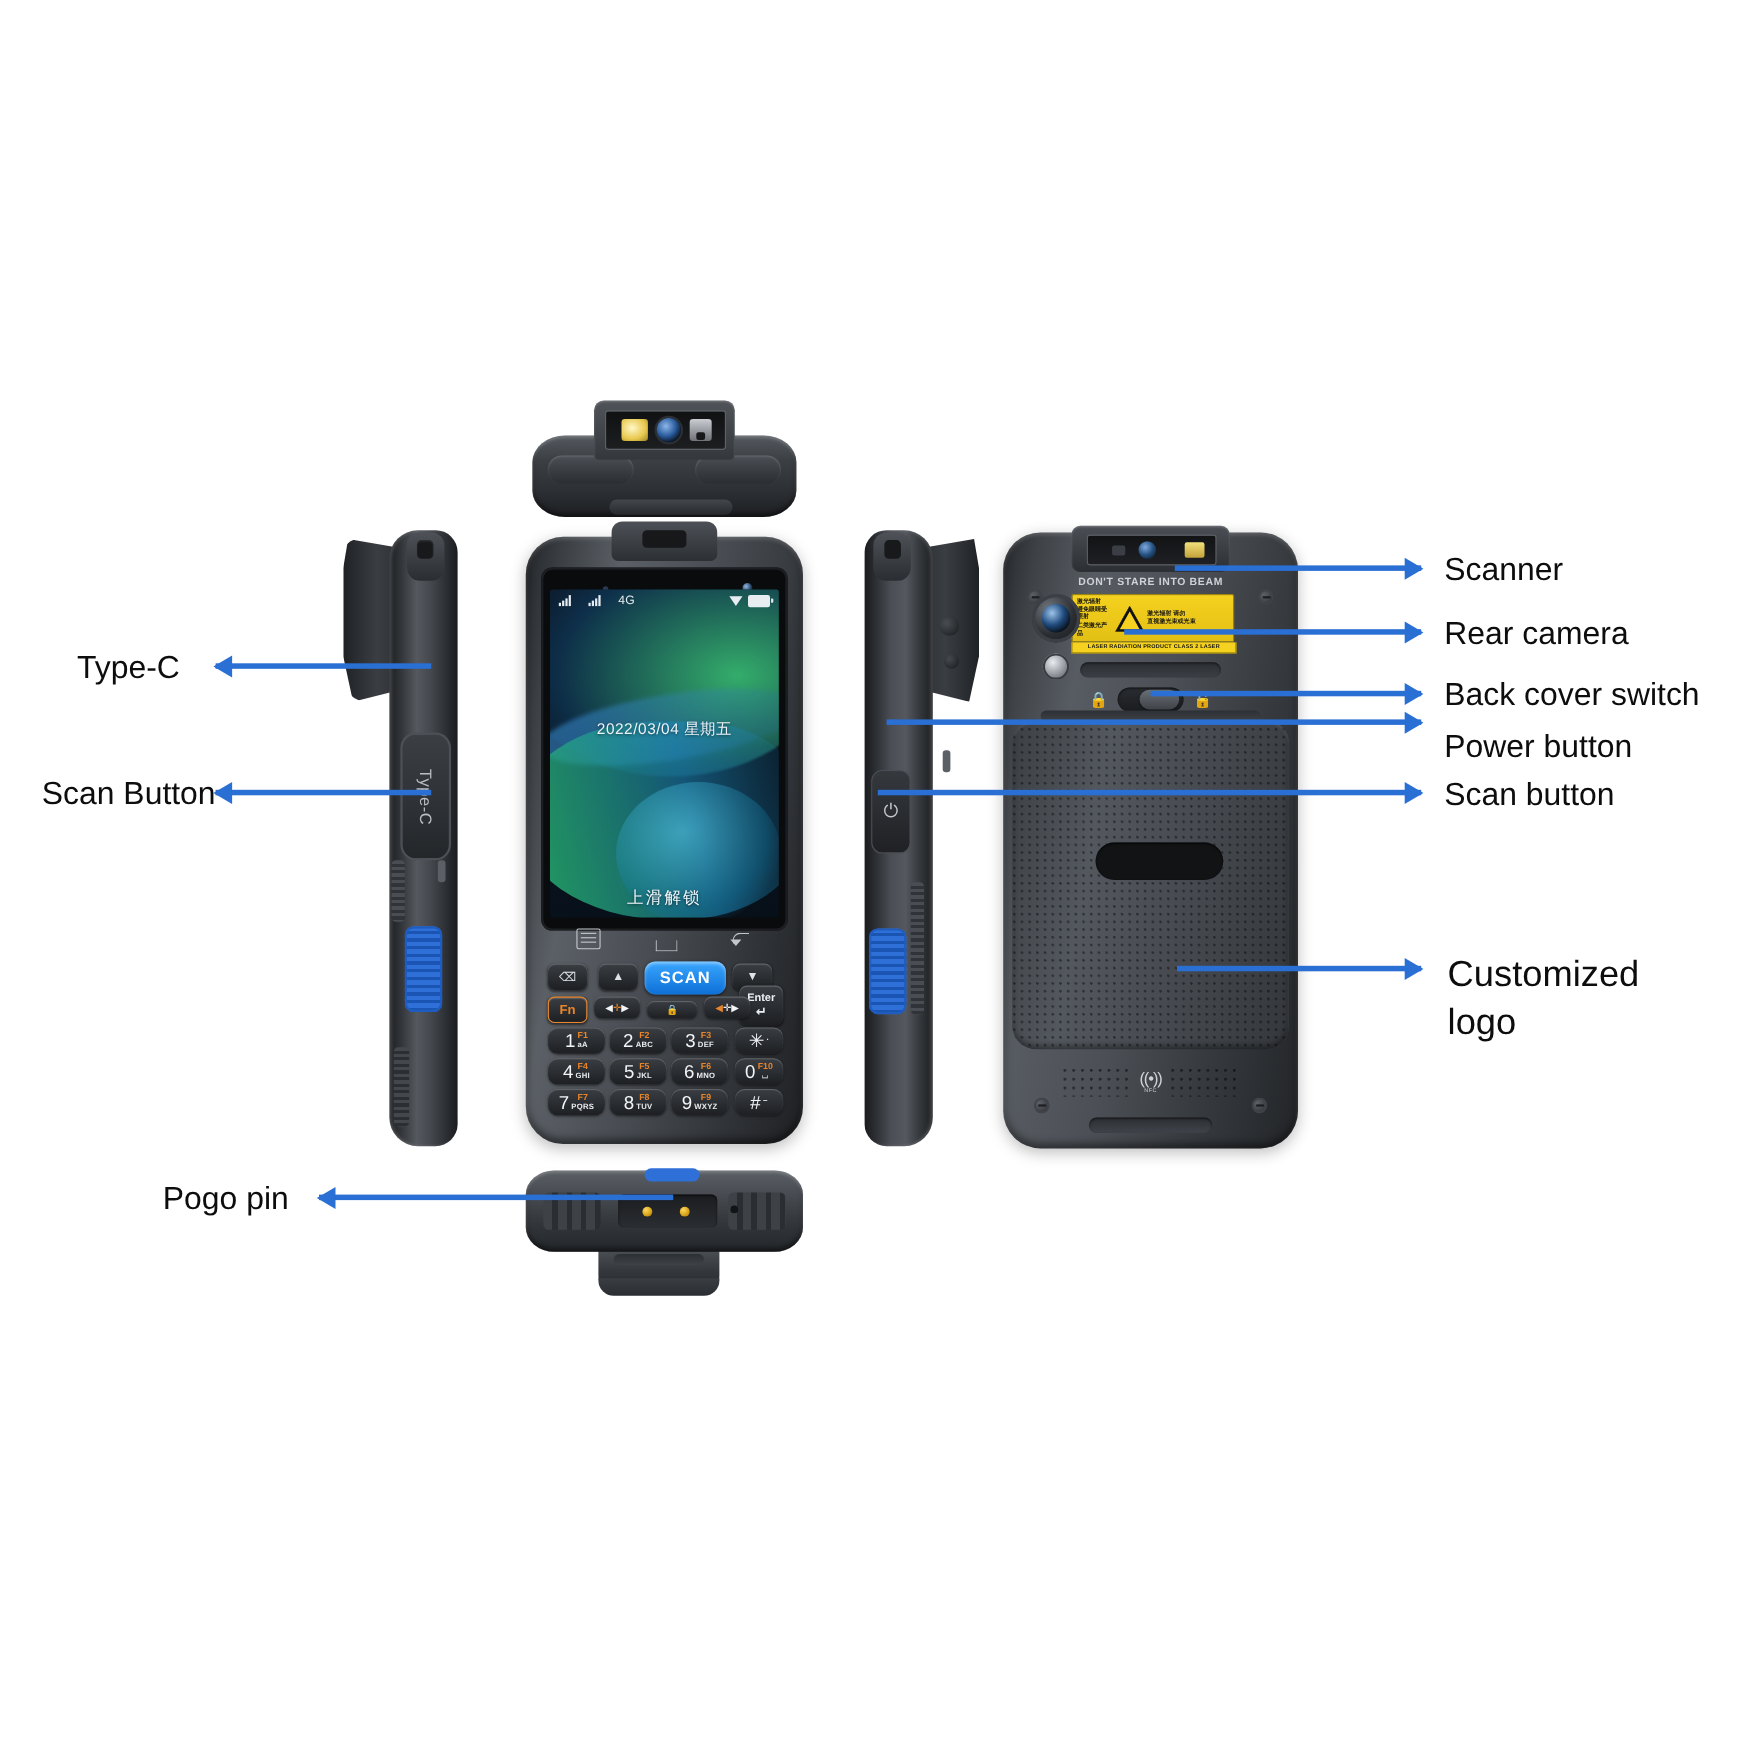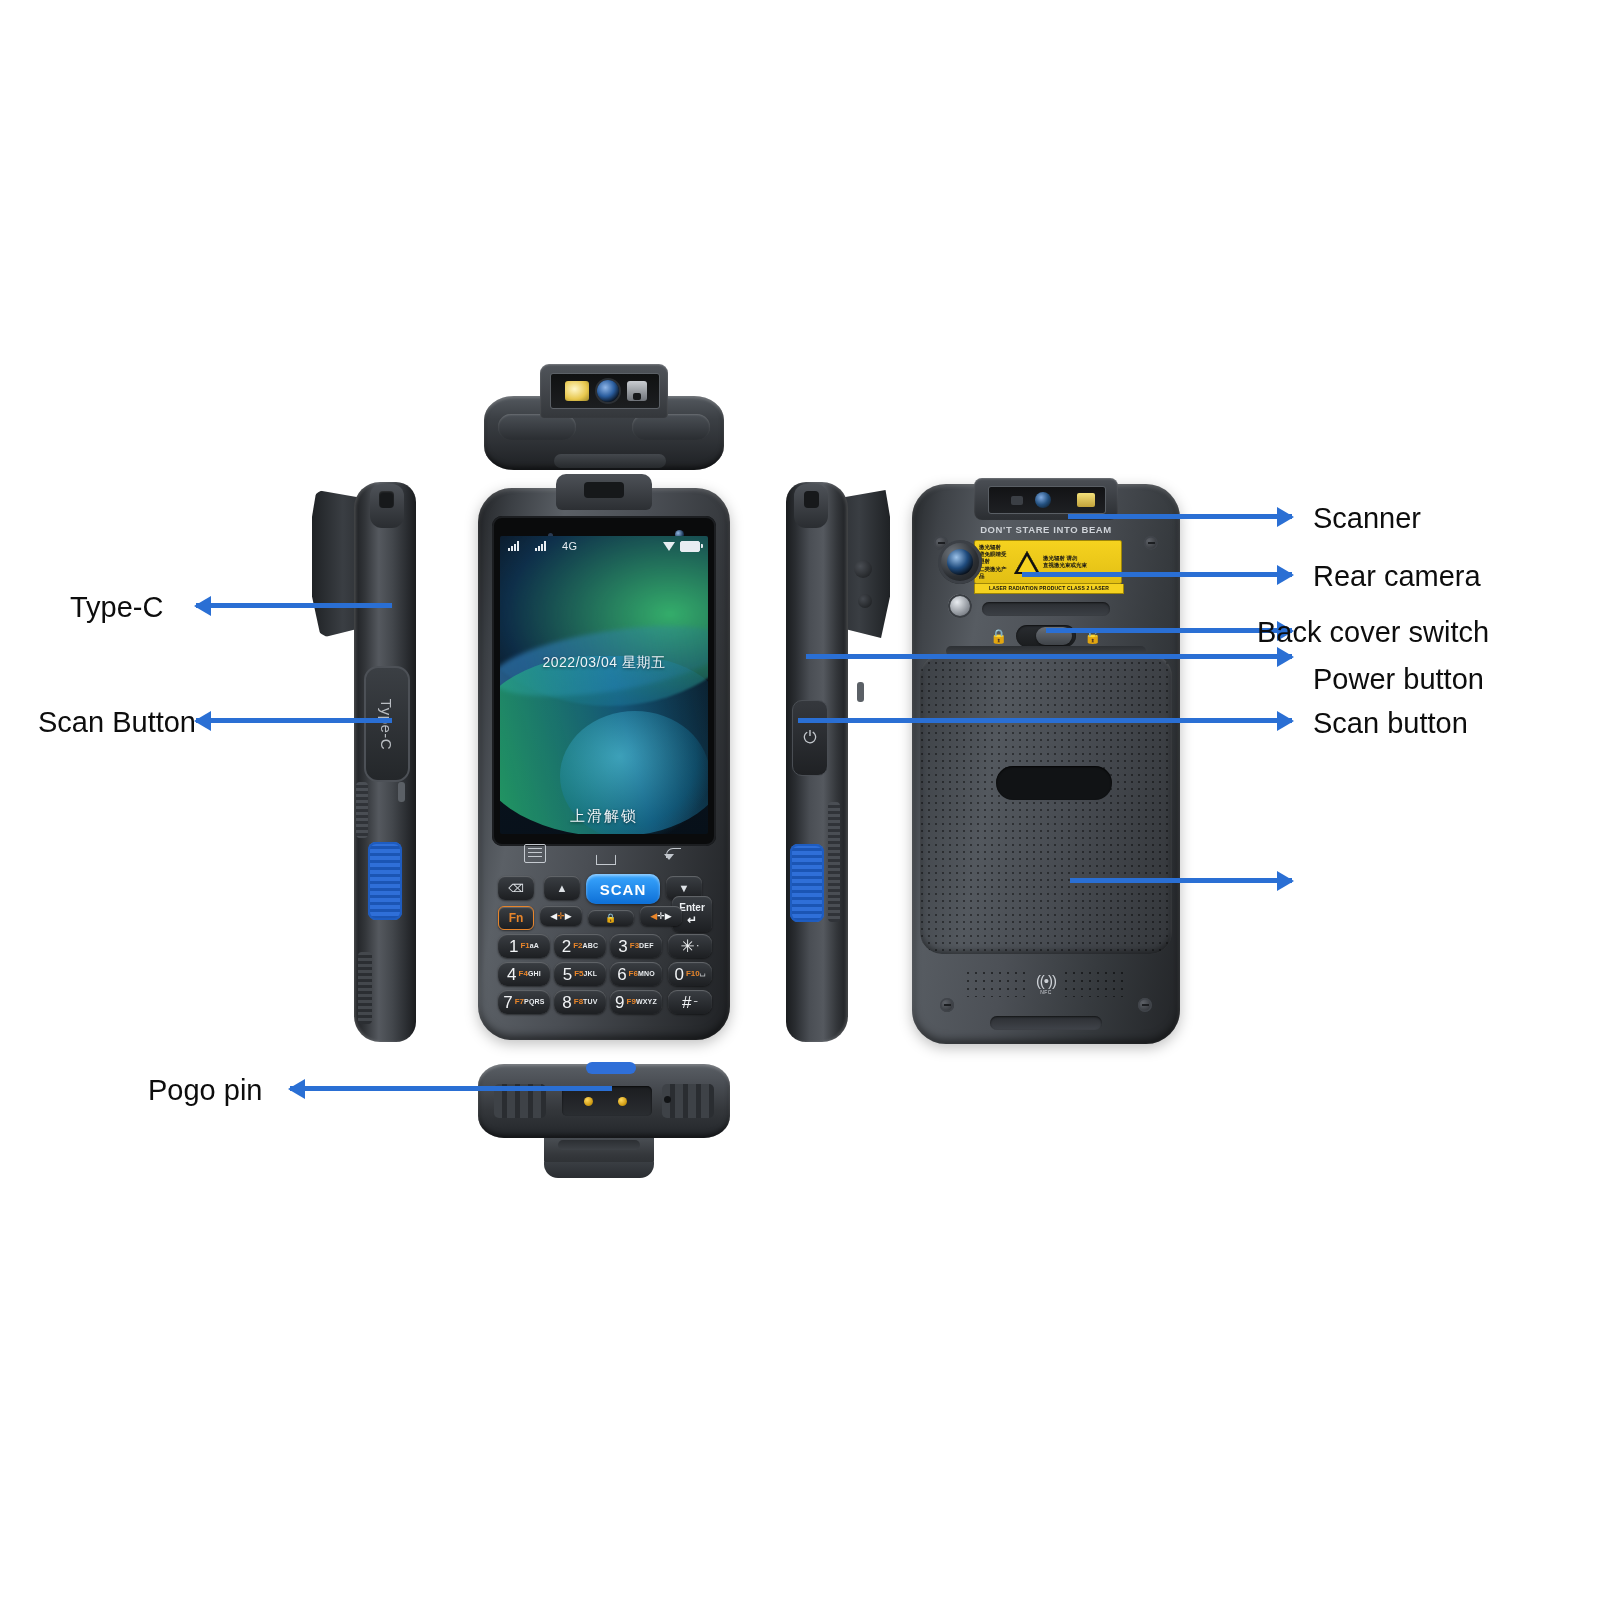--- a/index.html
+++ b/index.html
@@ -137,21 +137,21 @@
             border-color:#cfd4da transparent transparent transparent;}
 
   
   .kp{position:absolute;left:14px;top:388px;width:224px;height:152px;}
   .key{position:absolute;background:linear-gradient(180deg,#3a3e43,#1d1f22);border-radius:7px;
        box-shadow:inset 0 1px 1px rgba(255,255,255,.22),0 1px 2px rgba(0,0,0,.5);
        color:#f2f4f6;display:flex;align-items:center;justify-content:center;}
   .key.num{border-radius:9px;}
   .numlab{display:flex;align-items:center;gap:2px;line-height:1;}
   .numlab .d{font-size:17px;font-weight:400;}
-  .numlab .s{display:flex;flex-direction:row;align-items:center;line-height:1.05;}
+  .numlab .s{display:flex;flex-direction:column;align-items:center;line-height:1.05;}
   .numlab .s .f{font-size:8px;color:#e8852a;font-weight:700;}
   .numlab .s .a{font-size:7px;color:#e9ecef;font-weight:700;letter-spacing:.2px;}
   .key.scan{background:linear-gradient(180deg,#3aa7ff,#0d6fd6);border-radius:10px;
        box-shadow:inset 0 2px 3px rgba(255,255,255,.45),0 1px 3px rgba(0,0,0,.5);
        color:#fff;font-size:15px;font-weight:700;letter-spacing:1px;text-align:right;}
   .key.fn{border:1.6px solid #e8852a;color:#e8852a;font-size:12px;font-weight:700;border-radius:6px;}
   .key.ent{font-size:10px;font-weight:600;color:#eef1f4;flex-direction:column;gap:0;}
   .arrowglyph{font-size:11px;color:#dfe3e7;}
   .orange{color:#e8852a;}
 
@@ -583,17 +583,19 @@
   <div class="arrow right" style="left:806px;top:654px;width:486px;"></div>
   <div class="arrow right" style="left:798px;top:718px;width:494px;"></div>
   <div class="arrow right" style="left:1070px;top:878px;width:222px;"></div>
 
   <div class="label" style="left:70px;top:588px;">Type-C</div>
   <div class="label" style="left:38px;top:703px;">Scan Button</div>
   <div class="label" style="left:148px;top:1071px;">Pogo pin</div>
 
   <div class="label" style="left:1313px;top:499px;">Scanner</div>
   <div class="label" style="left:1313px;top:557px;">Rear camera</div>
-  <div class="label" style="left:1257px;top:613px;">Back cover switch</div>
+  <div class="label" style="left:1313px;top:613px;">Back cover switch</div>
   <div class="label" style="left:1313px;top:660px;">Power button</div>
   <div class="label" style="left:1313px;top:704px;">Scan button</div>
+  <div class="label big" style="left:1316px;top:863px;">Customized
+logo</div>
 
 </div>
 
 </body></html>

